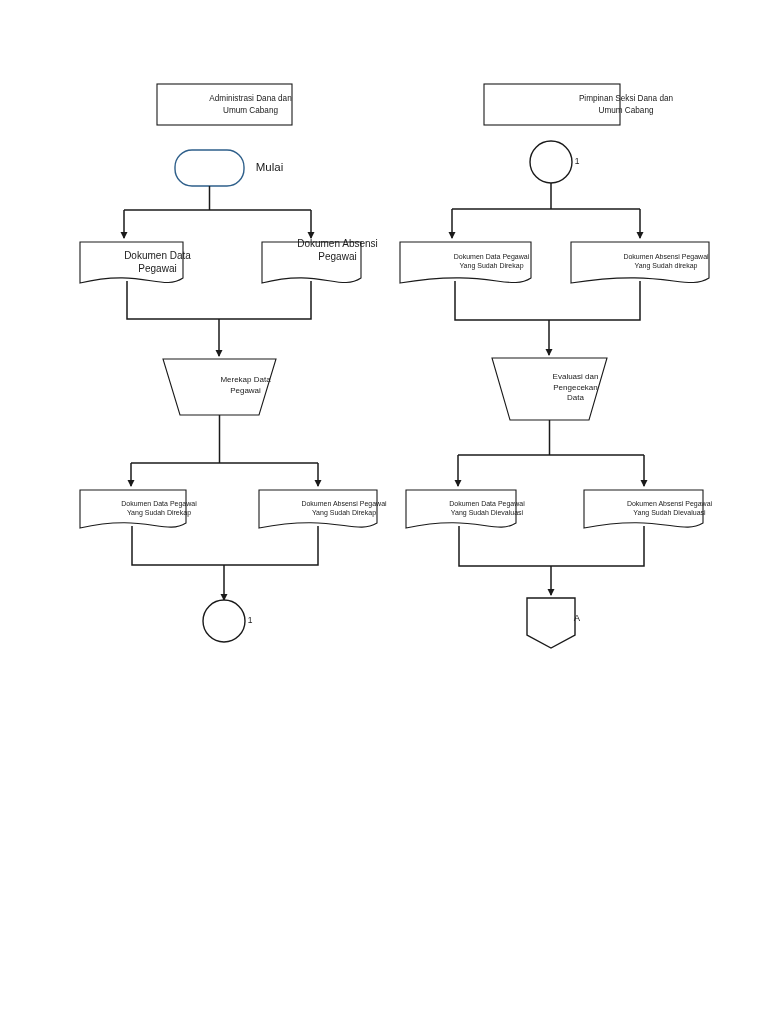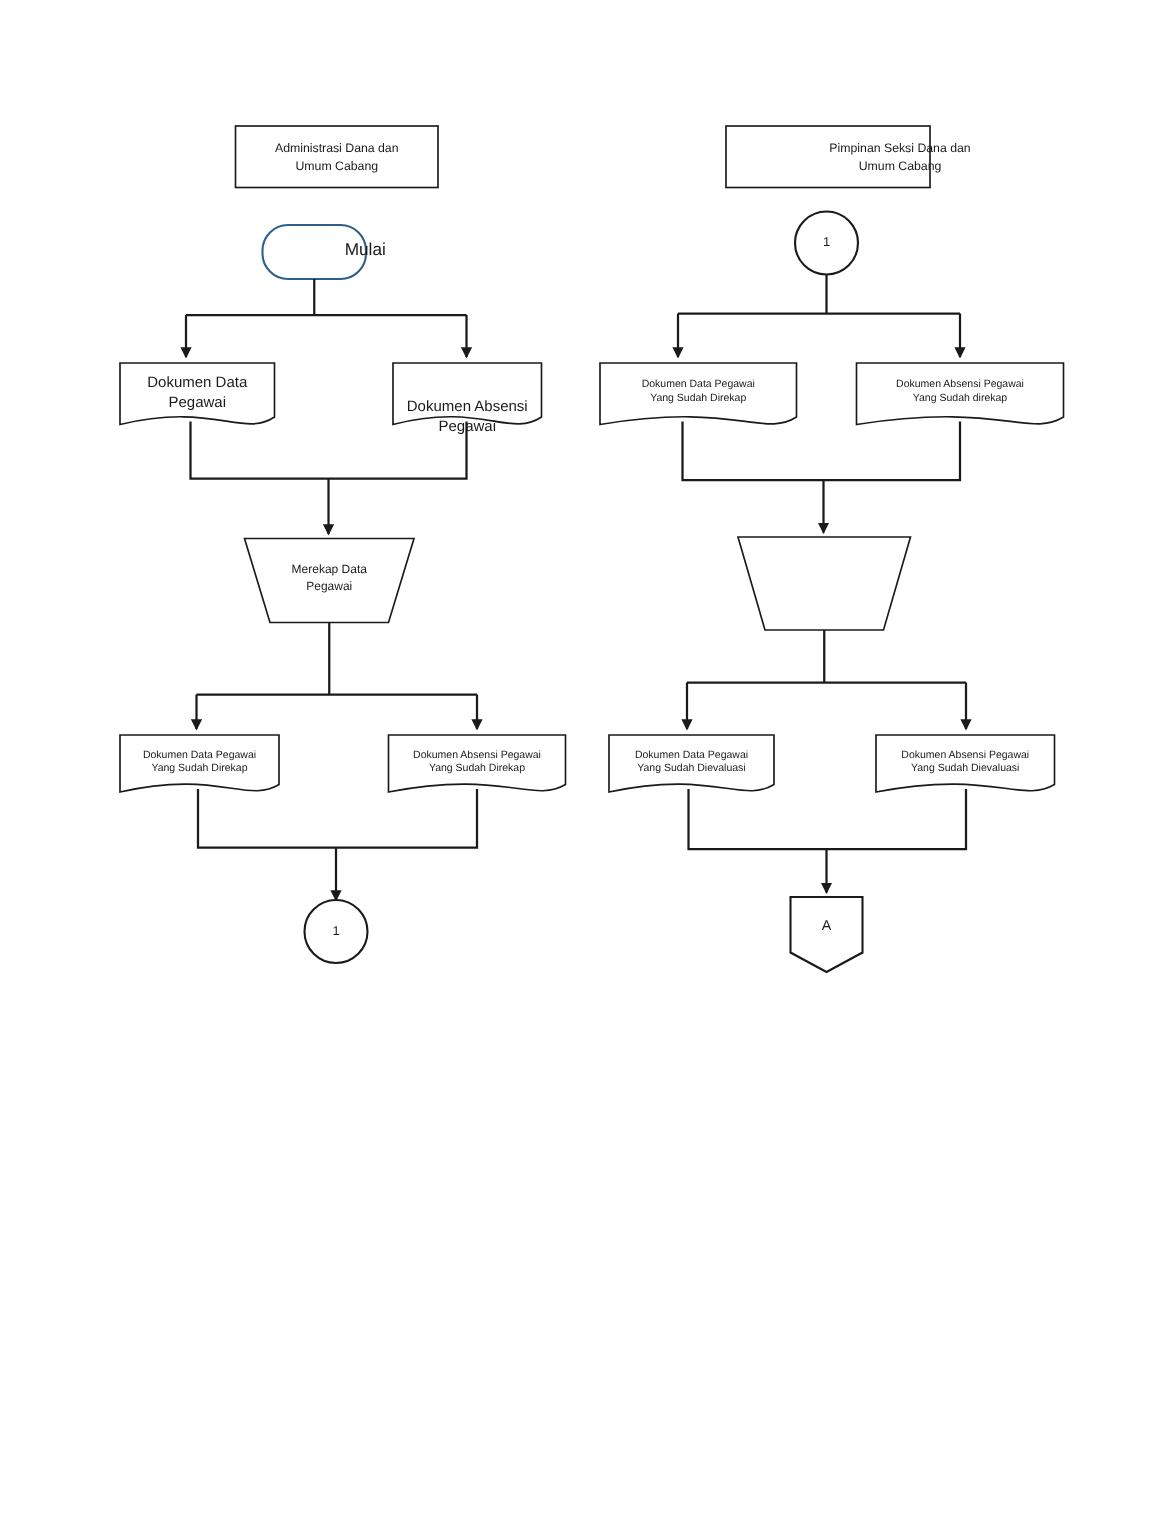--- a/index.html
+++ b/index.html
@@ -32,20 +32,21 @@
   .shape-text {
     position: absolute;
     display: flex;
     flex-direction: column;
     align-items: center;
     justify-content: center;
     text-align: center;
     pointer-events: none;
     line-height: 1.35;
     color: #1a1a1a;
+    margin-left: 26px;
   }
   .t-header { font-size: 8.2px; }
   .t-doc-sm { font-size: 10px; }
   .t-doc-xs { font-size: 7.0px; }
   .t-proc  { font-size: 8.0px; }
   .t-start { font-size: 11.5px; padding-left: 34px; }
   .t-conn  { font-size: 8.5px; }
   .t-conn-a{ font-size: 9.5px; }
   .lbl-line { display:block; white-space: nowrap; }
 </style>
@@ -130,21 +131,21 @@
 
   <div class="shape-text t-start" style="left:175px; top:150px; width:69px; height:36px;">
     <span class="lbl-line">Mulai</span>
   </div>
 
   <div class="shape-text t-doc-sm" style="left:80px; top:242px; width:103px; height:40px;">
     <span class="lbl-line">Dokumen Data</span>
     <span class="lbl-line">Pegawai</span>
   </div>
 
-  <div class="shape-text t-doc-sm" style="left:262px; top:258px; width:99px; height:40px;">
+  <div class="shape-text t-doc-sm" style="left:262px; top:230px; width:99px; height:40px;">
     <span class="lbl-line">Dokumen Absensi</span>
     <span class="lbl-line">Pegawai</span>
   </div>
 
   <div class="shape-text t-proc" style="left:163px; top:362px; width:113px; height:48px;">
     <span class="lbl-line">Merekap Data</span>
     <span class="lbl-line">Pegawai</span>
   </div>
 
   <div class="shape-text t-doc-xs" style="left:80px; top:490px; width:106px; height:36px;">
@@ -173,20 +174,25 @@
   <div class="shape-text t-doc-xs" style="left:400px; top:242px; width:131px; height:38px;">
     <span class="lbl-line">Dokumen Data Pegawai</span>
     <span class="lbl-line">Yang Sudah Direkap</span>
   </div>
 
   <div class="shape-text t-doc-xs" style="left:571px; top:242px; width:138px; height:38px;">
     <span class="lbl-line">Dokumen Absensi Pegawai</span>
     <span class="lbl-line">Yang Sudah direkap</span>
   </div>
 
+  <div class="shape-text t-proc" style="left:492px; top:360px; width:115px; height:56px;">
+    <span class="lbl-line">Evaluasi dan</span>
+    <span class="lbl-line">Pengecekan</span>
+    <span class="lbl-line">Data</span>
+  </div>
 
   <div class="shape-text t-doc-xs" style="left:406px; top:490px; width:110px; height:36px;">
     <span class="lbl-line">Dokumen Data Pegawai</span>
     <span class="lbl-line">Yang Sudah Dievaluasi</span>
   </div>
 
   <div class="shape-text t-doc-xs" style="left:584px; top:490px; width:119px; height:36px;">
     <span class="lbl-line">Dokumen Absensi Pegawai</span>
     <span class="lbl-line">Yang Sudah Dievaluasi</span>
   </div>

